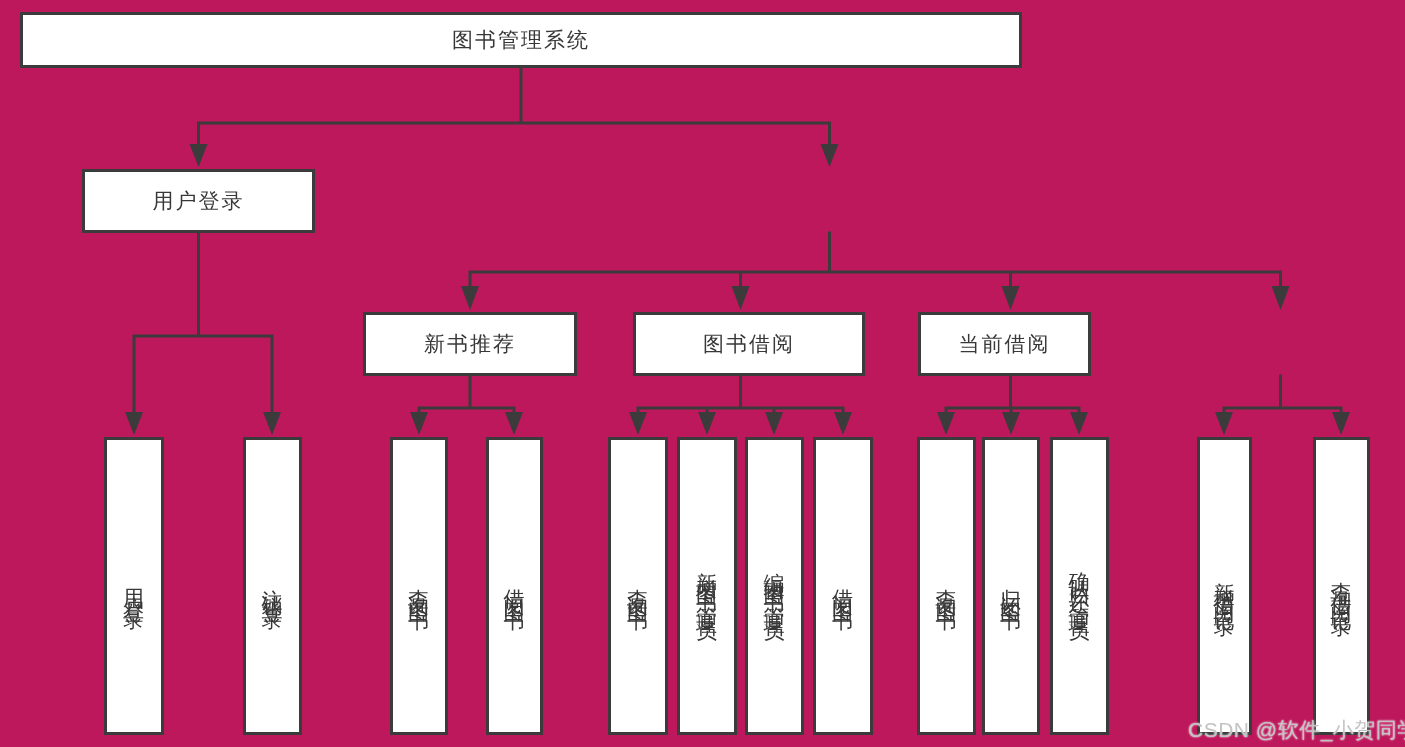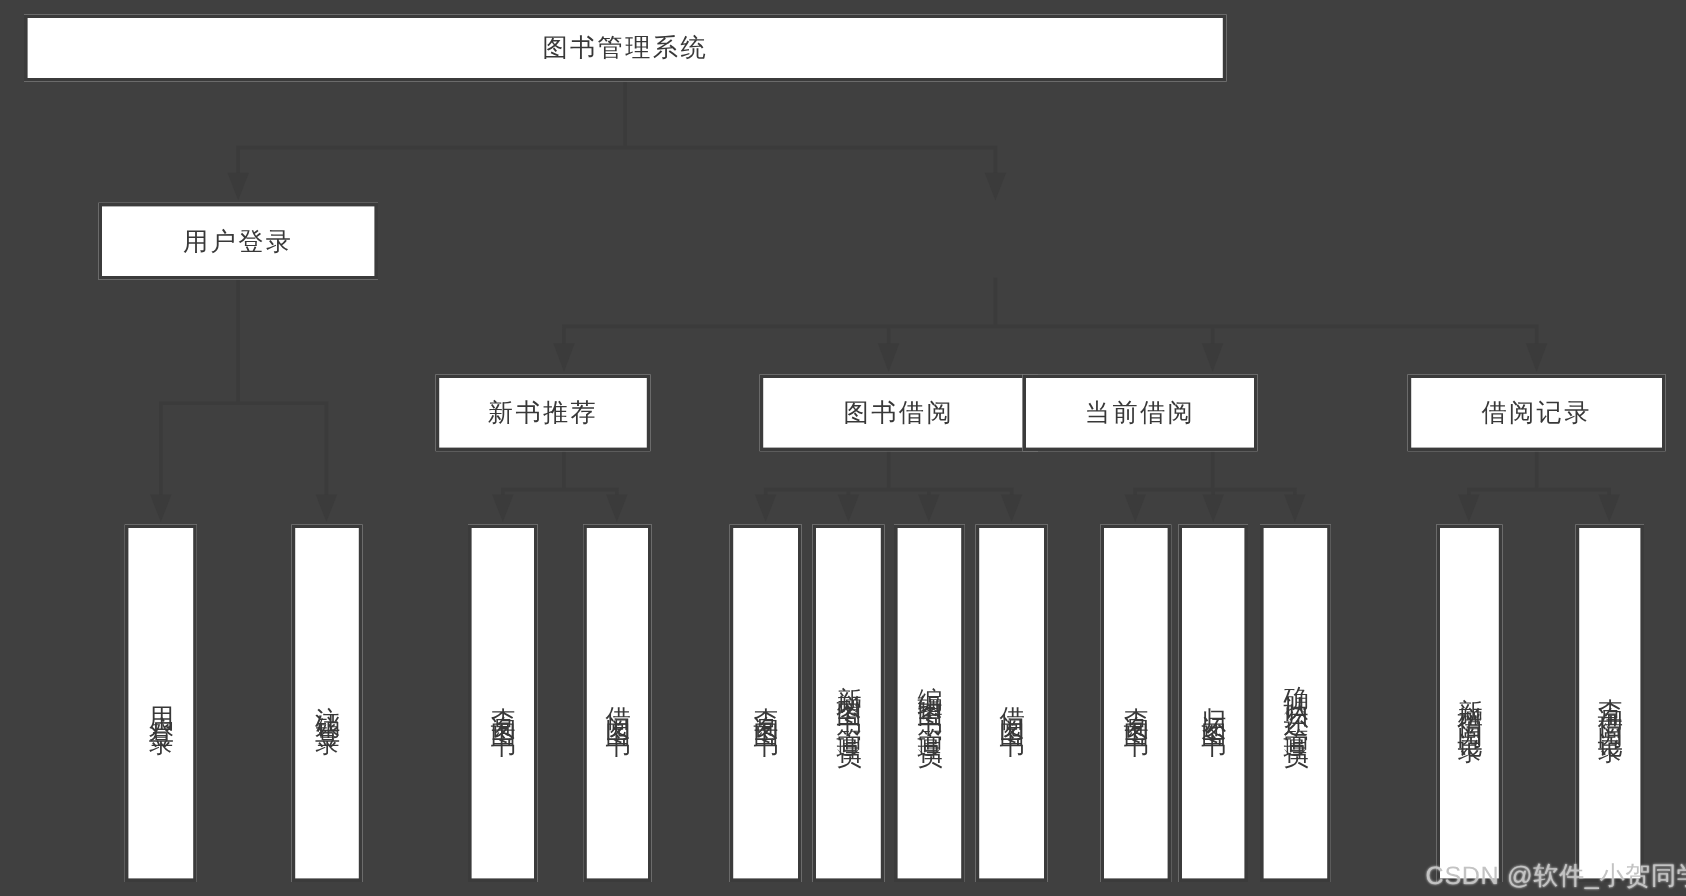--- a/index.html
+++ b/index.html
@@ -1,19 +1,19 @@
 <!DOCTYPE html>
 <html><head>
 <meta charset="utf-8">
 <style>
   html,body{margin:0;padding:0;background:#fff;}
   .stage{
     position:relative;
     width:1405px;height:747px;
-    background:#404040;
+    background:#be185d;
     font-family:"Liberation Sans","DejaVu Sans",sans-serif;
     overflow:hidden;
   }
   .connectors{position:absolute;left:0;top:0;z-index:0;}
   .box{
     position:absolute;
     box-sizing:border-box;
     border:3px solid #3b3b3b;
     background:#fff;
     display:flex;
@@ -95,24 +95,23 @@
 
       <polygon points="1215,412 1233,412 1224,435"></polygon>
       <polygon points="1332,412 1350,412 1341,435"></polygon>
     </g>
   </svg>
 
   <div class="box h" style="left:20px;top:12px;width:1002px;height:56px">图书管理系统</div>
 
   <div class="box h" style="left:82px;top:169px;width:233px">用户登录</div>
 
-  <div class="box h" style="left:363px;top:312px;width:179px">新书推荐</div>
+  <div class="box h" style="left:363px;top:312px;width:214px">新书推荐</div>
   <div class="box h" style="left:633px;top:312px;width:232px">图书借阅</div>
-  <div class="box h" style="left:852px;top:312px;width:196px">当前借阅</div>
-  <div class="box h" style="left:1173px;top:312px;width:215px">借阅记录</div>
+  <div class="box h" style="left:918px;top:312px;width:173px">当前借阅</div>
 
   <div class="box v" style="left:104px;width:60px">用户登录</div>
   <div class="box v" style="left:243px;width:59px">注销登录</div>
 
   <div class="box v" style="left:390px;width:58px">查询图书</div>
   <div class="box v" style="left:486px;width:57px">借阅图书</div>
 
   <div class="box v" style="left:608px;width:60px">查询图书</div>
   <div class="box v" style="left:677px;width:60px">新增图书（管理员）</div>
   <div class="box v" style="left:745px;width:59px">编辑图书（管理员）</div>

